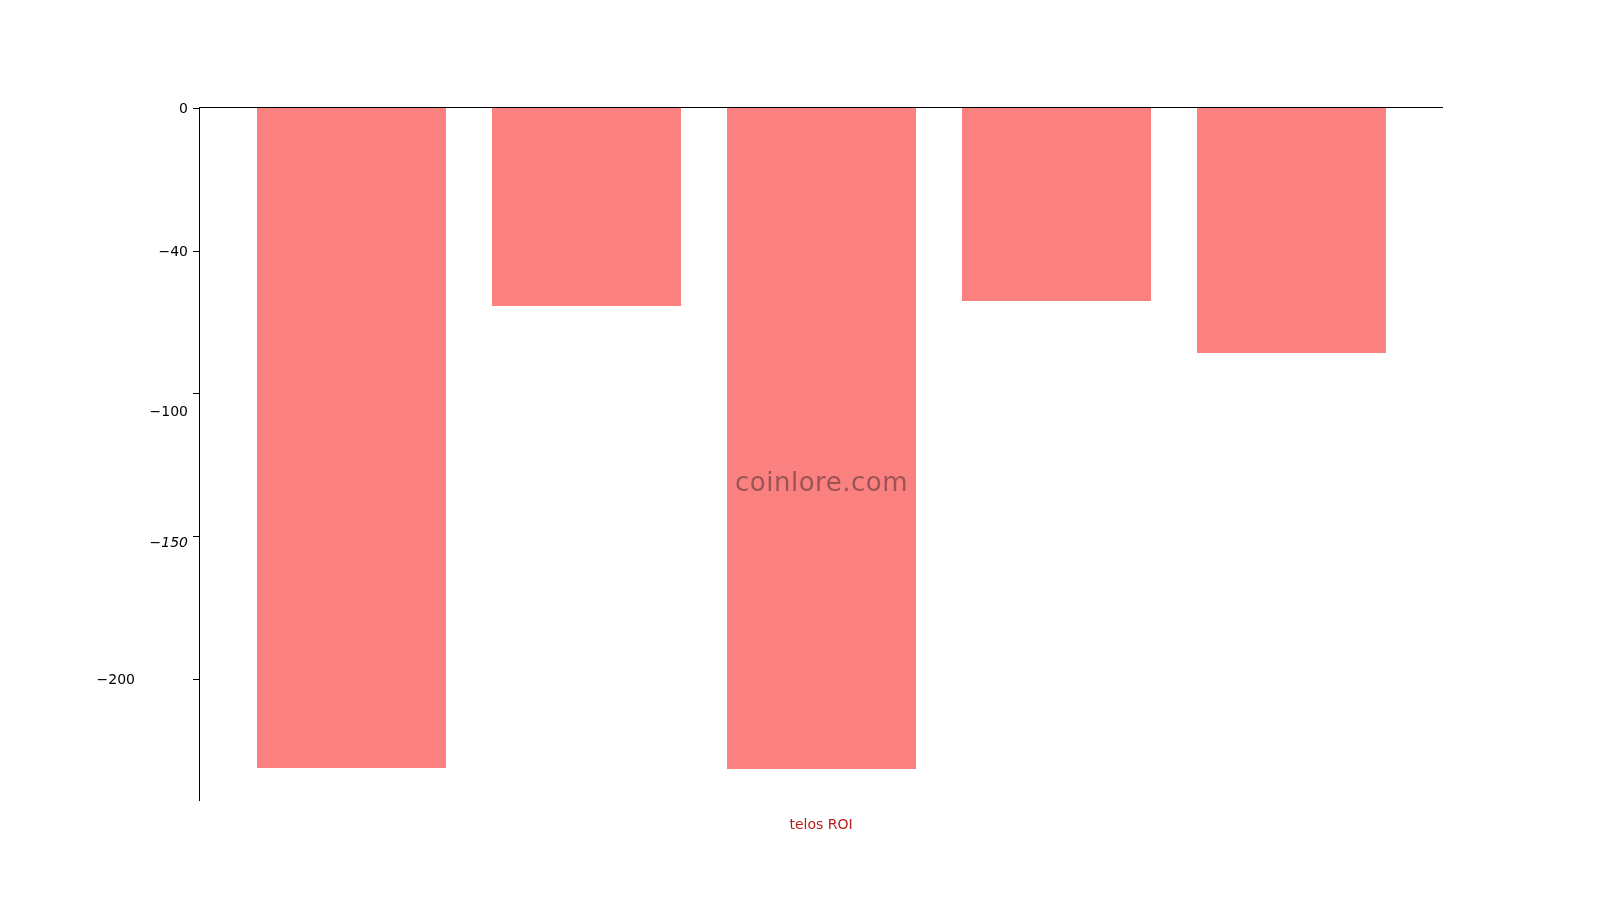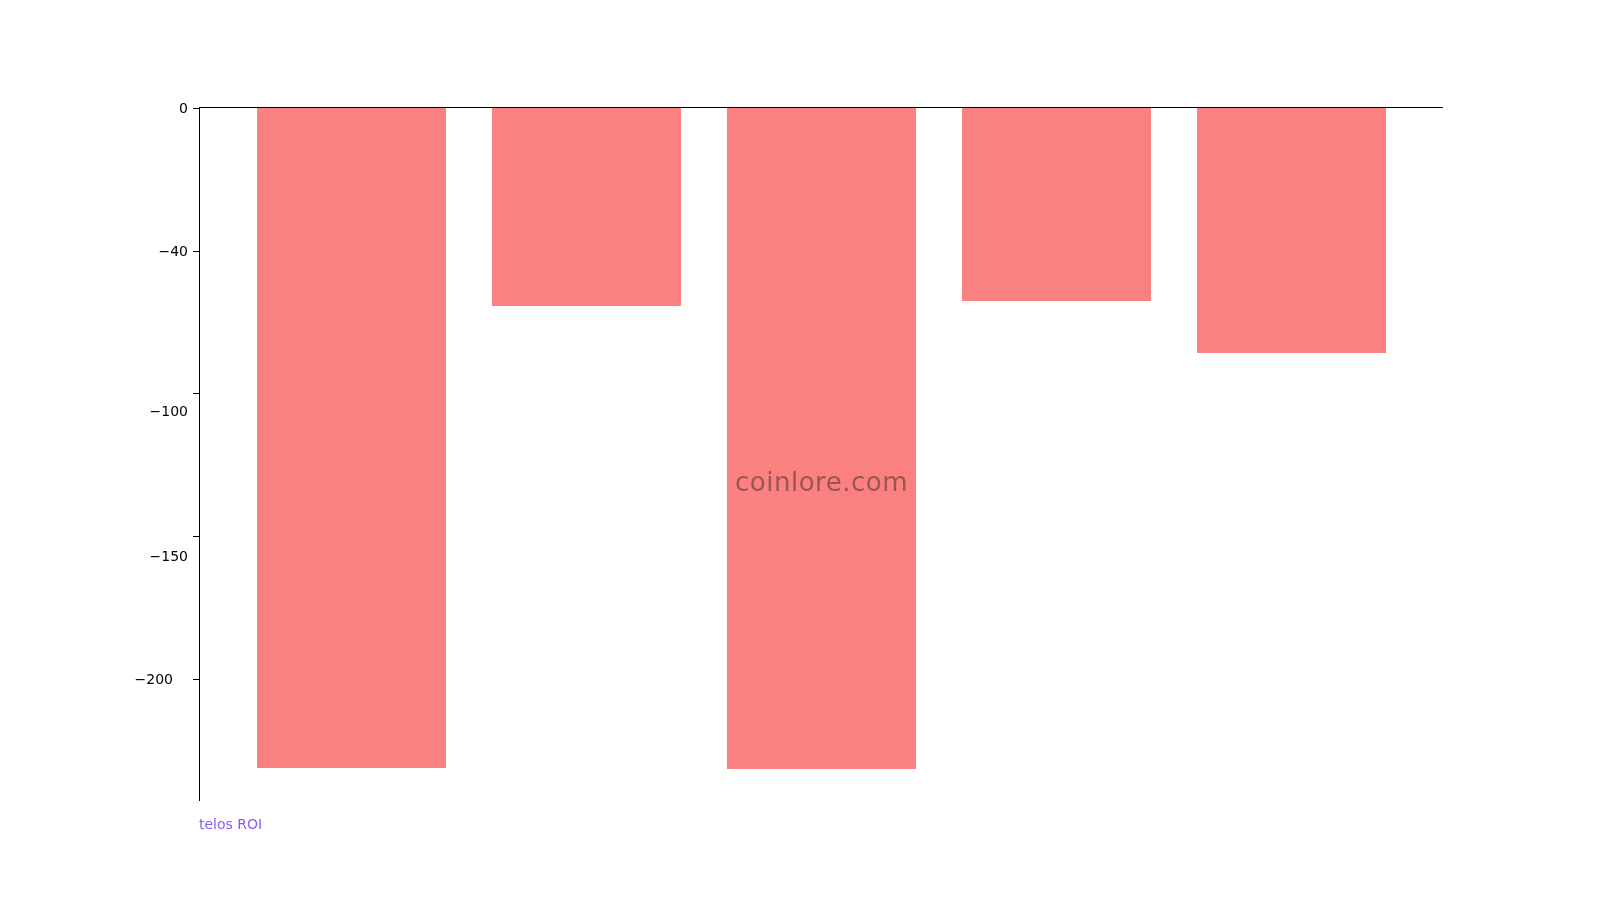--- a/index.html
+++ b/index.html
@@ -46,22 +46,23 @@
     transform: translate(-50%, -50%);
     font-size: 26px;
     letter-spacing: 0.5px;
     white-space: nowrap;
     margin-top: 29px;
   }
   #x-axis-label {
     position: absolute;
     left: 199px; top: 816px;
     width: 1244px;
+    text-align: center;
     font-size: 14px;
-    color: #8b5cf6;
+    color: #b91c1c;
   }
 </style>
 </head>
 <body>
 
 <div id="figure">
   <div id="plot-area">
     <div id="bars">
         <div class="bar" style="left: 57px; width: 189px; height: 660.3px; background: rgb(251, 129, 129);"></div>
         <div class="bar" style="left: 292px; width: 189px; height: 198.2px; background: rgb(251, 129, 129);"></div>
@@ -70,20 +71,20 @@
         <div class="bar" style="left: 997px; width: 189px; height: 245px; background: rgb(251, 129, 129);"></div>
       </div>
     <div id="yticks" style="position: absolute; left: 0px; top: 0px; width: 100%; height: 100%;">
         <div class="y-tick" style="top: 0px; background: rgb(0, 0, 0);"></div>
         <div class="y-tick-label" style="top: 0px; right: 1255px;">0</div>
         <div class="y-tick" style="top: 142.6px; background: rgb(0, 0, 0);"></div>
         <div class="y-tick-label" style="top: 142.6px; right: 1255px;">−40</div>
         <div class="y-tick" style="top: 285.2px; background: rgb(0, 0, 0);"></div>
         <div class="y-tick-label" style="top: 303px; right: 1255px;">−100</div>
         <div class="y-tick" style="top: 427.9px; background: rgb(0, 0, 0);"></div>
-        <div class="y-tick-label" style="top: 448px; right: 1255px;">−150</div>
+        <div class="y-tick-label" style="top: 434px; right: 1255px; font-style: italic;">−150</div>
         <div class="y-tick" style="top: 570.5px; background: rgb(0, 0, 0);"></div>
-        <div class="y-tick-label" style="top: 570.5px; right: 1270px;">−200</div>
+        <div class="y-tick-label" style="top: 570.5px; right: 1308px;">−200</div>
       </div>
     <div id="watermark" style="color: rgb(155, 84, 84);">coinlore.com</div>
   </div>
   <div id="x-axis-label">telos ROI</div>
 </div>
 
 </body></html>

